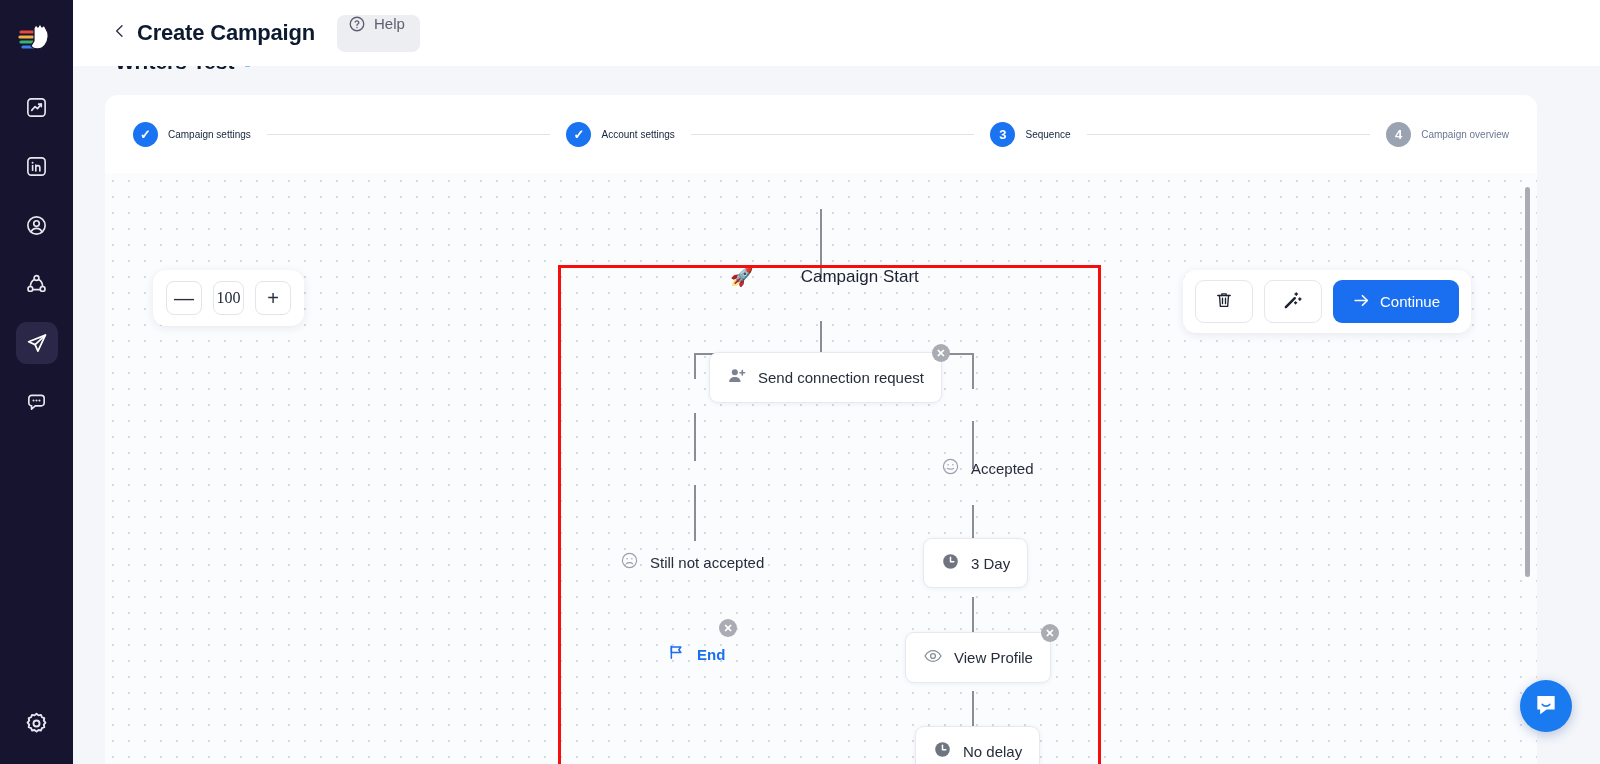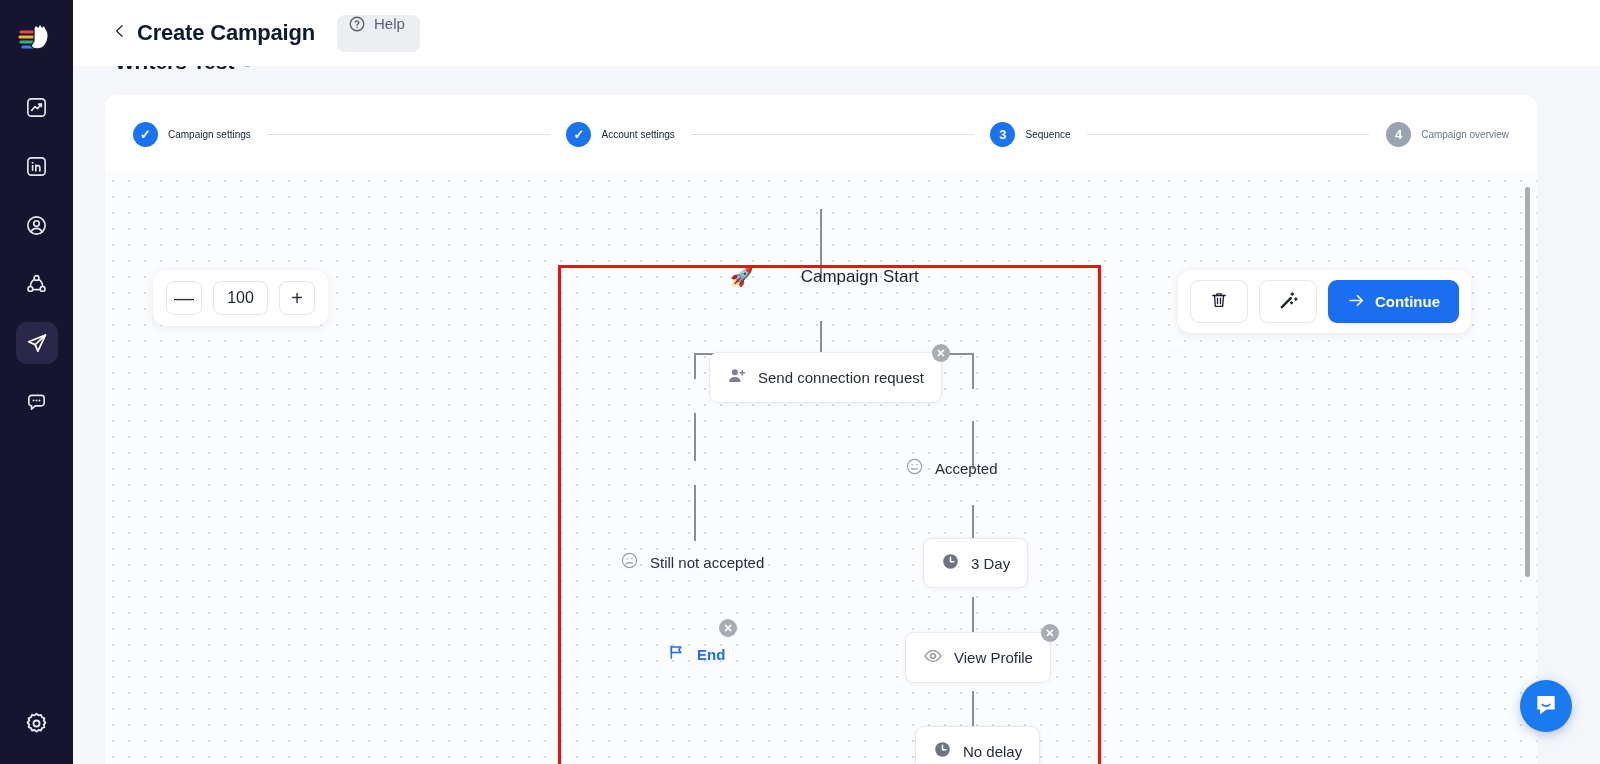--- a/index.html
+++ b/index.html
@@ -110,42 +110,42 @@
     box-shadow: 0 2px 10px rgba(20,30,60,.09);
     z-index: 20;
   }
   .cc-btn {
     width: 36px; height: 34px; border: 1px solid #e1e5ec; border-radius: 8px;
     background: #fff; cursor: pointer;
     display: flex; align-items: center; justify-content: center;
     font-size: 20px; color: #2a3040; font-family: "Liberation Sans", sans-serif;
   }
   .cc-value {
-    width: 55px; height: 34px; border: 1px solid #e1e5ec; border-radius: 8px;
+    width: 31px; height: 34px; border: 1px solid #e1e5ec; border-radius: 8px;
     text-align: center; font-size: 16px; color: #1b2335;
-    font-family: Liberation Sans, sans-serif; background: #fff;
+    font-family: Liberation Serif, serif; background: #fff;
   }
 
   .action-bar {
     position: absolute; right: 66px; top: 97px;
     background: #fff; border-radius: 13px; padding: 10px 12px;
     display: flex; align-items: center; gap: 11px;
     box-shadow: 0 2px 10px rgba(20,30,60,.09);
     z-index: 20;
   }
   .ab-icon-btn {
     width: 58px; height: 43px; border: 1px solid #e4e7ee; border-radius: 9px;
     background: #fff; cursor: pointer;
     display: flex; align-items: center; justify-content: center;
   }
   .continue-btn {
     height: 43px; padding: 0 19px; border: none; border-radius: 9px;
     background: #1a6ef0; color: #fff; cursor: pointer;
     display: flex; align-items: center; gap: 9px;
-    font-size: 15px; font-weight: bold; font-family: "Liberation Sans", sans-serif;
+    font-size: 15px; font-weight: normal; font-family: "Liberation Sans", sans-serif;
   }
 
   
   .flow { position: absolute; left: 0; top: 0; width: 1432px; height: 591px; }
   .edge { position: absolute; background: #8a8d93; }
   .edge.v { width: 2px; }
   .edge.h { height: 2px; }
 
   .node {
     position: absolute;
@@ -354,21 +354,21 @@
               <path d="M2.6 19.2 c0-3.8 3-5.9 6.8-5.9 s6.8 2.1 6.8 5.9 z"></path>
               <rect x="17.4" y="4.4" width="1.9" height="7.3" rx=".9"></rect>
               <rect x="14.7" y="7.1" width="7.3" height="1.9" rx=".9"></rect>
             </svg>
           </span>
           <span>Send connection request</span>
           <span class="del-badge" style="right:-9px; top:-9px;">✕</span>
         </div>
 
 
-        <div class="node plain" style="left:800px; top:284px;">
+        <div class="node plain" style="left:836px; top:284px;">
           <span>
             <svg width="19" height="19" viewBox="0 0 24 24" fill="none" stroke="#9aa0ad" stroke-width="1.5">
               <circle cx="12" cy="12" r="9"></circle>
               <circle cx="9" cy="9.7" r="0.95" fill="#9aa0ad" stroke="none"></circle>
               <circle cx="15" cy="9.7" r="0.95" fill="#9aa0ad" stroke="none"></circle>
               <path d="M8.2 14.3 c1 1.5 6.6 1.5 7.6 0" stroke-linecap="round"></path>
             </svg>
           </span>
           <span>Accepted</span>
         </div>

